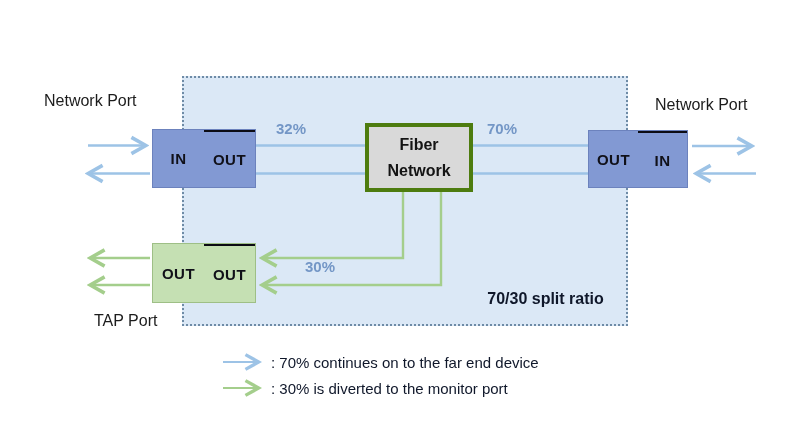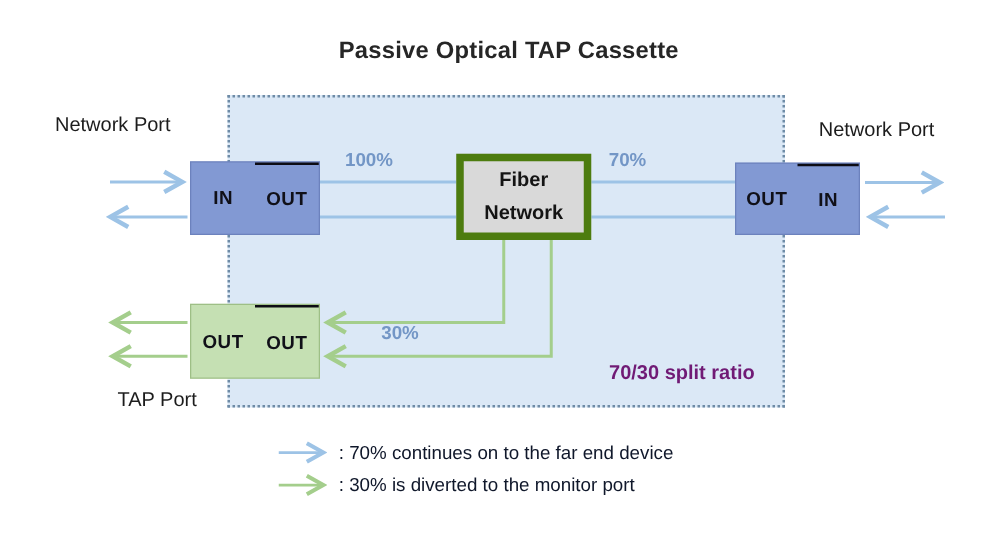--- a/index.html
+++ b/index.html
@@ -23,27 +23,27 @@
   }
   .port-box .cell{
     flex:1;display:flex;align-items:center;justify-content:center;
     font-size:15px;font-weight:700;color:#101018;letter-spacing:.5px;
   }
   .port-box .cell.divided{border-top:2px solid #0c0c14;}
   .blue-box{background:#8299d3;}
   .green-box{background:#c5e0b3;border-color:rgba(110,150,80,.45);}
   .splitter{
     left:365px;top:123px;width:108px;height:69px;background:#d9d9d9;
-    border:6px solid #4d7c0f;box-sizing:border-box;
+    border:4px solid #4d7c0f;box-sizing:border-box;
     display:flex;flex-direction:column;align-items:center;justify-content:center;
     font-size:16px;font-weight:600;color:#141414;line-height:1.6;
   }
   .side-label{font-size:16px;font-weight:400;color:#1c1c1c;}
   .pct{font-size:15px;font-weight:600;color:#7396c6;}
-  .ratio{font-size:16px;font-weight:700;color:#701a75;}
+  .ratio{font-size:16px;font-weight:700;color:#0f172a;}
   .legend-text{font-size:15px;color:#0f172a;}
 </style>
 </head>
 <body>
 
 <div class="stage">
 
   <div class="abs cassette"></div>
 
   <svg class="abs wires" viewBox="0 0 800 438">
@@ -71,27 +71,26 @@
       <polyline points="403,192 403,258 264,258" marker-end="url(#ag)"></polyline>
       <polyline points="441,192 441,285 264,285" marker-end="url(#ag)"></polyline>
       <line x1="150" y1="258" x2="92" y2="258" marker-end="url(#ag)"></line>
       <line x1="150" y1="285" x2="92" y2="285" marker-end="url(#ag)"></line>
     </g>
 
     <line x1="223" y1="362" x2="257" y2="362" stroke="#9dc3e6" stroke-width="2.2" marker-end="url(#ab)"></line>
     <line x1="223" y1="388" x2="257" y2="388" stroke="#a4ce8c" stroke-width="2.2" marker-end="url(#ag)"></line>
   </svg>
 
-  <div class="abs title">Passive Optical TAP Cassette</div>
 
   <div class="abs side-label" style="left:44px;top:92px;">Network Port</div>
   <div class="abs side-label" style="left:655px;top:96px;">Network Port</div>
   <div class="abs side-label" style="left:94px;top:312px;">TAP Port</div>
 
-  <div class="abs pct" style="left:276px;top:120px;">100%</div>
+  <div class="abs pct" style="left:276px;top:120px;">32%</div>
   <div class="abs pct" style="left:487px;top:120px;">70%</div>
   <div class="abs pct" style="left:305px;top:232px;margin-top:26px;">30%</div>
 
   <div class="abs ratio" style="left:473px;top:290px;width:145px;text-align:center;">70/30 split ratio</div>
 
   <div class="abs port-box blue-box" style="left:152px;top:129px;height:59px;">
     <div class="cell">IN</div>
     <div class="cell divided">OUT</div>
   </div>
 

